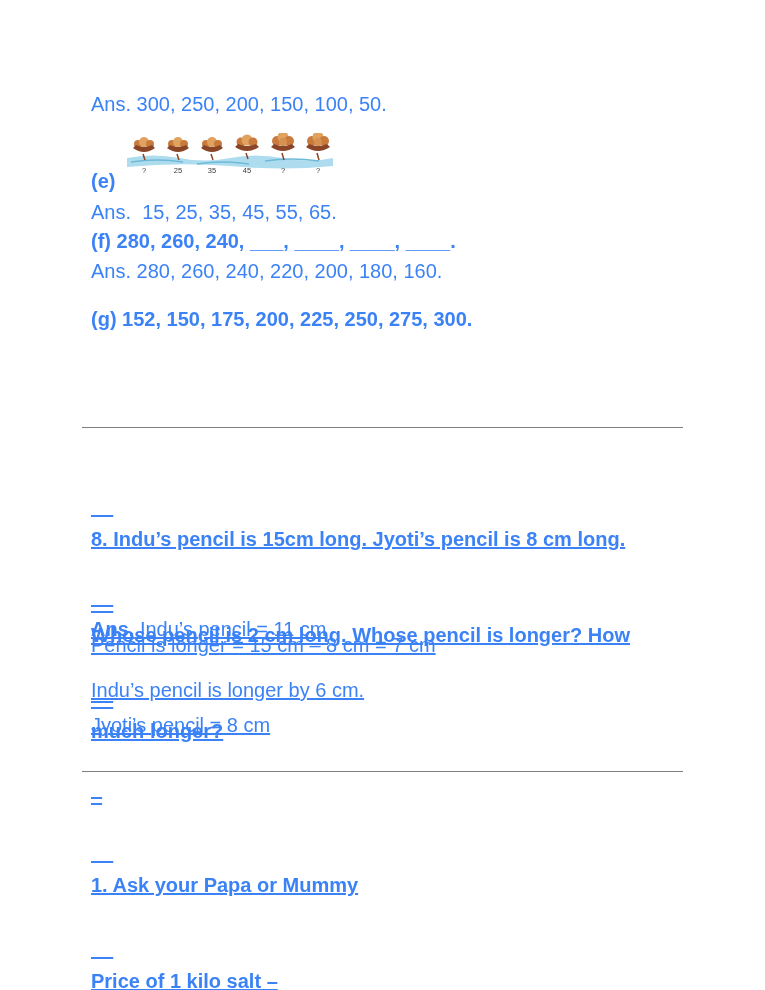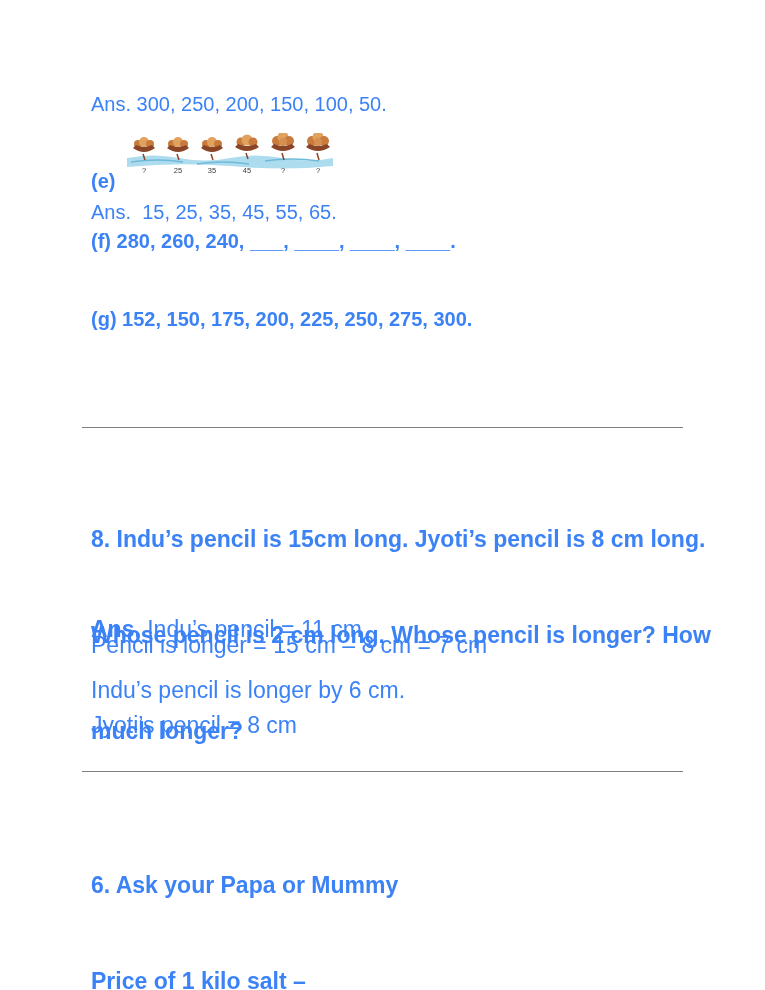--- a/index.html
+++ b/index.html
@@ -17,23 +17,24 @@
     position: absolute;
     left: 91px;
     font-size: 20px;
     line-height: 31px;
     white-space: pre;
   }
   .bold { font-weight: 700; }
   .para {
     position: absolute;
     left: 91px;
-    font-size: 23px;
+    font-size: 20px;
     line-height: 32px;
     white-space: pre;
+    text-decoration: underline;
   }
   .para.bold { font-weight: 700; }
   .divider {
     position: absolute;
     left: 82px;
     width: 601px;
     height: 0;
     border-top: 1px solid #7e7e7e;
   }
   .boats {
@@ -111,38 +112,39 @@
     <text x="51" y="40">25</text>
     <text x="85" y="40">35</text>
     <text x="120" y="40">45</text>
     <text x="156" y="40">?</text>
     <text x="191" y="40">?</text>
   </svg>
 
   <div class="line bold" style="top:166px">(e)</div>
   <div class="line" style="top:197px">Ans.  15, 25, 35, 45, 55, 65.</div>
   <div class="line bold" style="top:226px">(f) 280, 260, 240, ___, ____, ____, ____.</div>
+  <div class="line" style="top:256px">Ans. 280, 260, 240, 220, 200, 180, 160.</div>
 
   <div class="line bold" style="top:304px">(g) 152, 150, 175, 200, 225, 250, 275, 300.</div>
 
   <div class="divider" style="top:427px"></div>
 
   <div class="para bold" style="top:459px">
     <div>8. Indu’s pencil is 15cm long. Jyoti’s pencil is 8 cm long.</div>
     <div>Whose pencil is 2 cm long. Whose pencil is longer? How</div>
     <div>much longer?</div>
   </div>
   <div class="para" style="top:549px">
     <div><span class="bold">Ans.</span><span> Indu’s pencil = 11 cm</span></div>
     <div>Jyoti’s pencil = 8 cm</div>
   </div>
   <div class="para" style="top:629px">Pencil is longer = 15 cm – 8 cm = 7 cm</div>
   <div class="para" style="top:674px">Indu’s pencil is longer by 6 cm.</div>
 
   <div class="divider" style="top:771px"></div>
 
   <div class="para bold" style="top:805px">
-    <div>6. Ask your Papa or Mummy</div>
+    <div>1. Ask your Papa or Mummy</div>
     <div>Price of 1 kilo salt –</div>
     
   </div>
 
 </div>
 
 </body></html>

